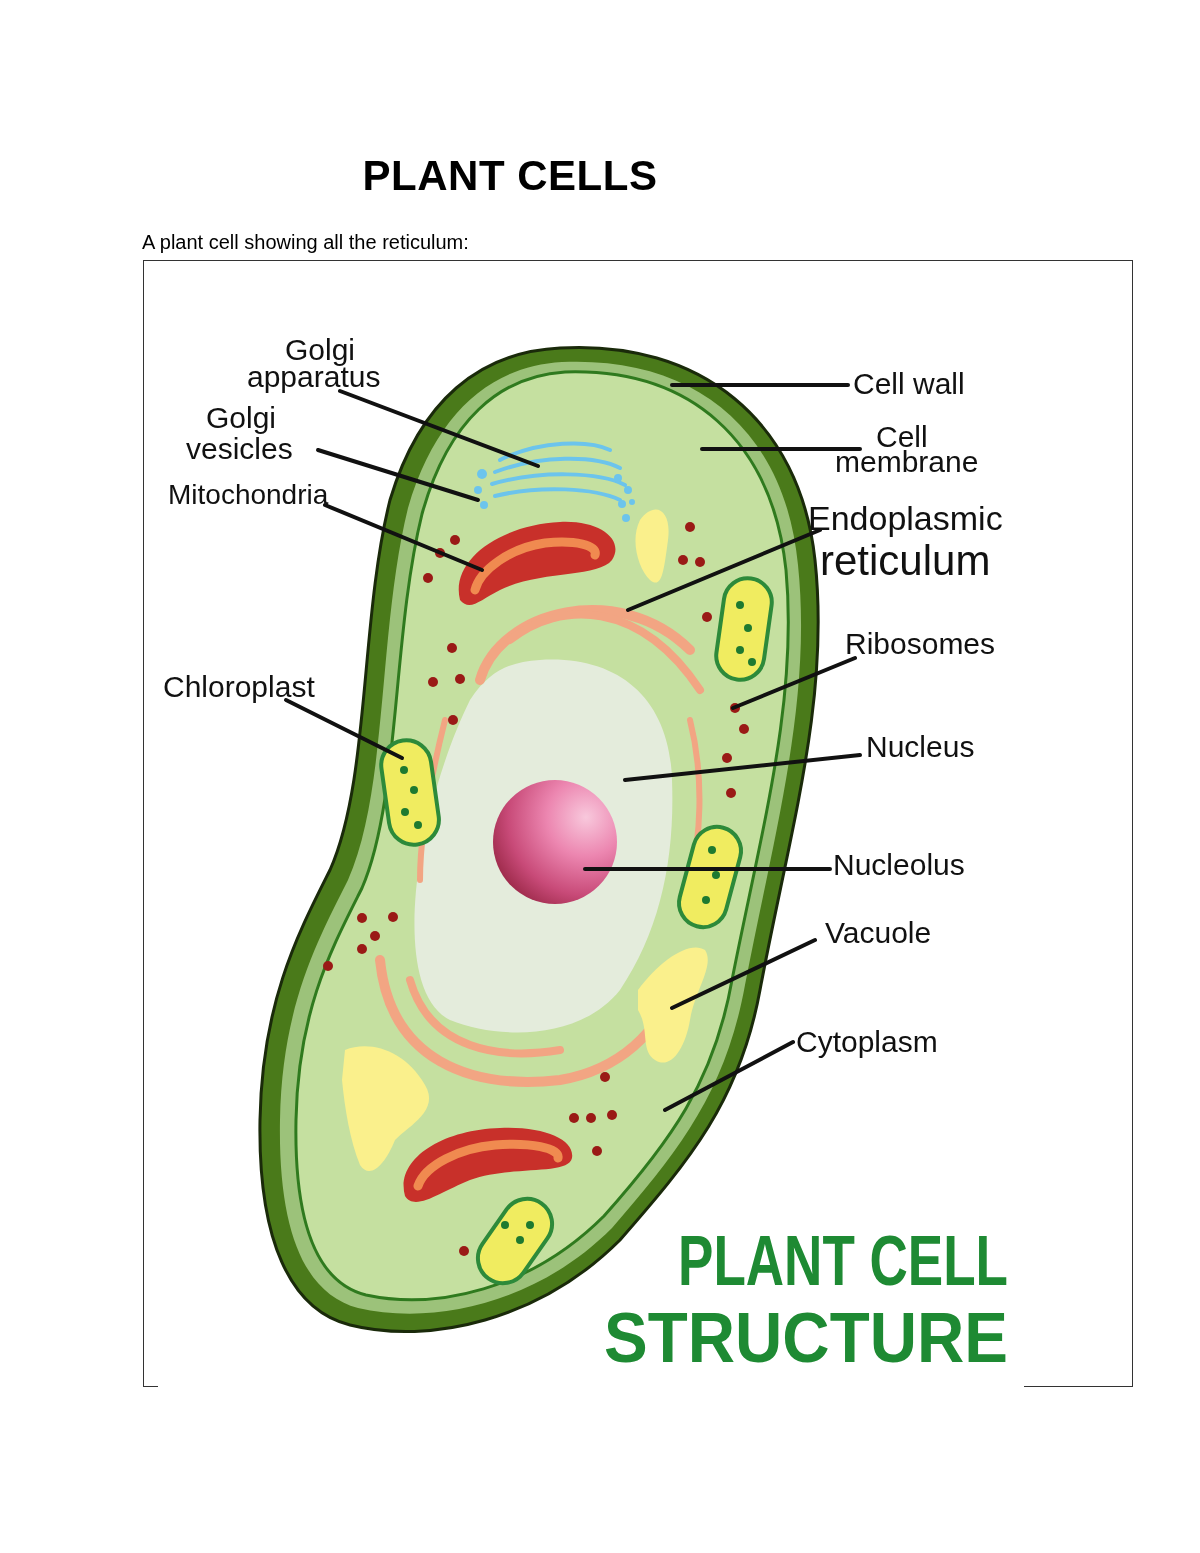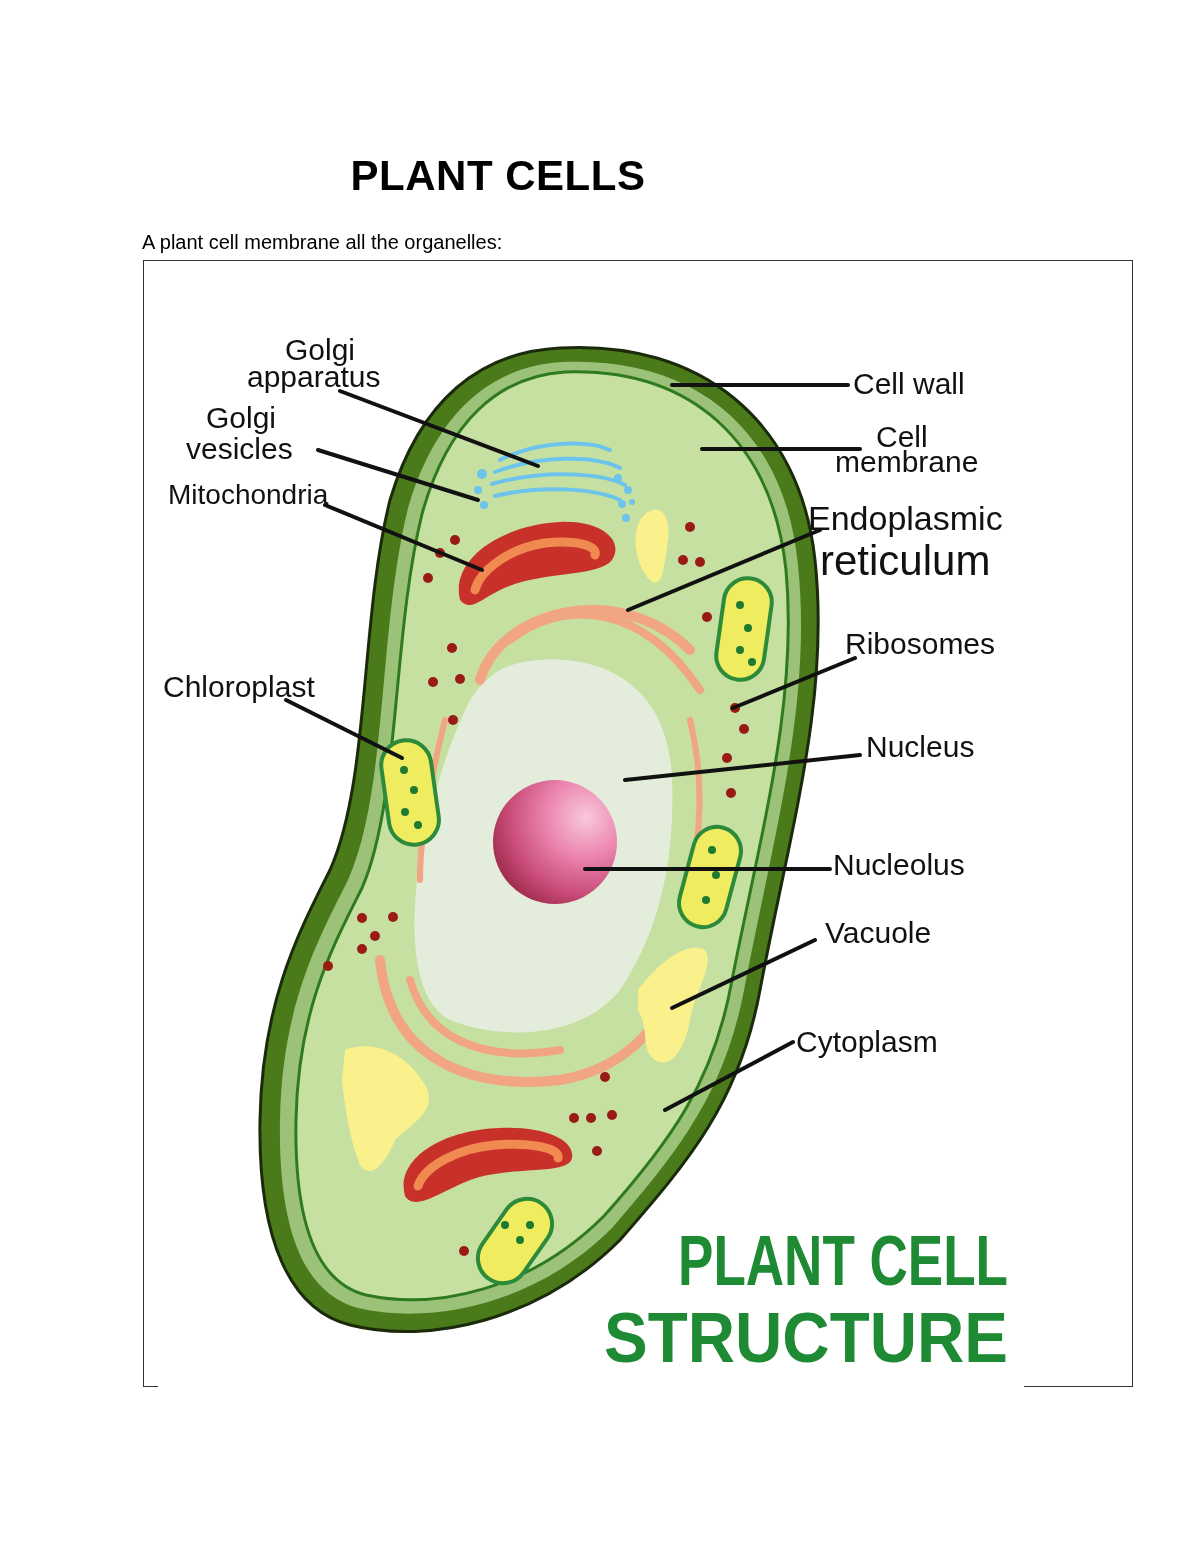--- a/index.html
+++ b/index.html
@@ -1,18 +1,18 @@
 <!DOCTYPE html>
 <html><head>
 <meta charset="utf-8">
 <style>
   html, body { margin: 0; padding: 0; background: #ffffff; }
   body { width: 1200px; height: 1553px; position: relative; overflow: hidden; }
   .page-title {
-    position: absolute; left: 0; width: 996px; top: 152px;
+    position: absolute; left: 12px; width: 996px; top: 152px;
     text-align: center; font-family: "Liberation Sans", sans-serif;
     font-weight: bold; font-size: 42px; color: #000; letter-spacing: 0.5px;
   }
   .caption {
     position: absolute; left: 142px; top: 231px;
     font-family: "Liberation Sans", sans-serif; font-size: 20px; color: #000;
   }
   .frame {
     position: absolute; left: 143px; top: 260px; width: 988px; height: 1125px;
     border: 1.5px solid #333;
@@ -21,21 +21,21 @@
     position: absolute; left: 158px; top: 1380px; width: 866px; height: 10px; background: #fff;
   }
   svg.diagram { position: absolute; left: 0; top: 0; }
   .lbl { font-family: "Liberation Sans", sans-serif; fill: #111; }
   .brand { font-family: "Liberation Sans", sans-serif; font-weight: bold; fill: #1e8a33; }
 </style>
 </head>
 <body>
 
 <div class="page-title">PLANT CELLS</div>
-<div class="caption">A plant cell membrane all the organelles:</div>
+<div class="caption">A plant cell showing all the reticulum:</div>
 <div class="frame"></div>
 <div class="frame-gap"></div>
 
 <svg class="diagram" width="1200" height="1553" viewBox="0 0 1200 1553">
   <defs>
     <radialGradient id="nuc" cx="0.75" cy="0.3" r="0.9">
       <stop offset="0" stop-color="#f8c8dc"></stop>
       <stop offset="0.35" stop-color="#ec86b0"></stop>
       <stop offset="0.7" stop-color="#c84a78"></stop>
       <stop offset="1" stop-color="#8e1f3a"></stop>

